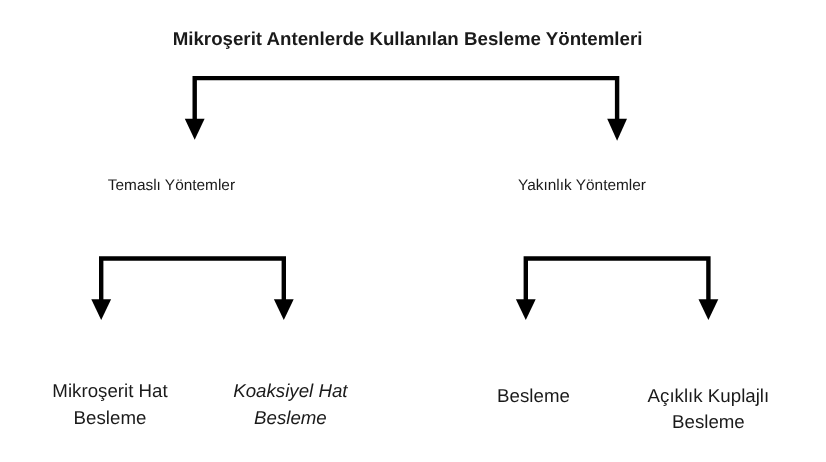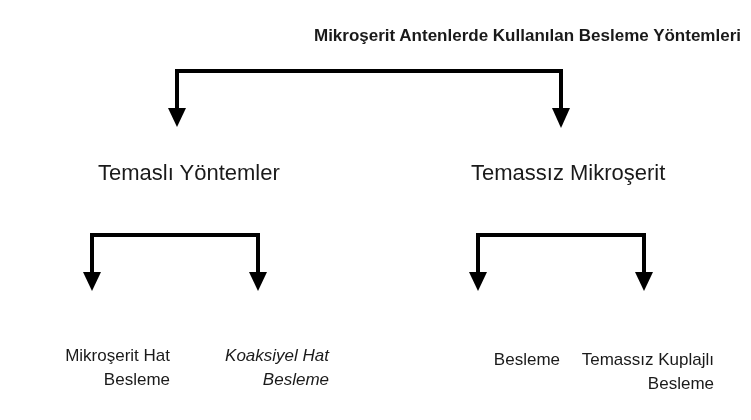--- a/index.html
+++ b/index.html
@@ -1,21 +1,21 @@
 <!DOCTYPE html>
 <html><head>
   <meta charset="utf-8">
   <style>
     html, body { margin: 0; padding: 0; background: #ffffff; }
     body { width: 751px; height: 420px; position: relative; overflow: hidden;
            font-family: "Liberation Sans", "DejaVu Sans", sans-serif; color: #1a1a1a; }
-    .title { position: absolute; left: 0; width: 741px; top: 26px; text-align: right;
+    .title { position: absolute; left: 0; width: 741px; top: 26px; text-align: center;
              font-weight: bold; font-size: 17px; letter-spacing: 0; }
-    .label { position: absolute; font-size: 22px; white-space: nowrap; }
-    .leaf { position: absolute; font-size: 17px; text-align: right; line-height: 24px; white-space: nowrap; }
+    .label { position: absolute; font-size: 14px; white-space: nowrap; }
+    .leaf { position: absolute; font-size: 17px; text-align: center; line-height: 24px; white-space: nowrap; }
     svg.connectors { position: absolute; left: 0; top: 0; }
   </style>
 </head>
 <body>
 
 <div class="title">Mikroşerit Antenlerde Kullanılan Besleme Yöntemleri</div>
 
 <svg class="connectors" width="751" height="420">
   <defs>
     <marker id="ah" viewBox="0 0 10 10" refX="5" refY="10" markerWidth="4.2" markerHeight="4.2" orient="auto-start-reverse" markerUnits="strokeWidth">
@@ -36,29 +36,29 @@
   </g>
 
   <g>
     <polyline points="478,274 478,235 644,235 644,274" fill="none" stroke="#000" stroke-width="4"></polyline>
     <polygon points="469,272 487,272 478,291" fill="#000"></polygon>
     <polygon points="635,272 653,272 644,291" fill="#000"></polygon>
   </g>
 </svg>
 
 <div class="label" style="left:98px; top:160px;">Temaslı Yöntemler</div>
-<div class="label" style="left:471px; top:160px;">Temassız Mikroşerit</div>
+<div class="label" style="left:471px; top:160px;">Yakınlık Yöntemler</div>
 
 <div class="leaf" style="left:30px; width:140px; top:344px;">
   <div>Mikroşerit Hat</div>
   <div>Besleme</div>
 </div>
 <div class="leaf" style="left:199px; width:130px; top:344px;font-style:italic;">
   <div>Koaksiyel Hat</div>
   <div>Besleme</div>
 </div>
 <div class="leaf" style="left:410px; width:150px; top:348px;">
   <div>Besleme</div>
 </div>
 <div class="leaf" style="left:574px; width:140px; top:348px;">
-  <div>Temassız Kuplajlı</div>
+  <div>Açıklık Kuplajlı</div>
   <div>Besleme</div>
 </div>
 
 </body></html>

